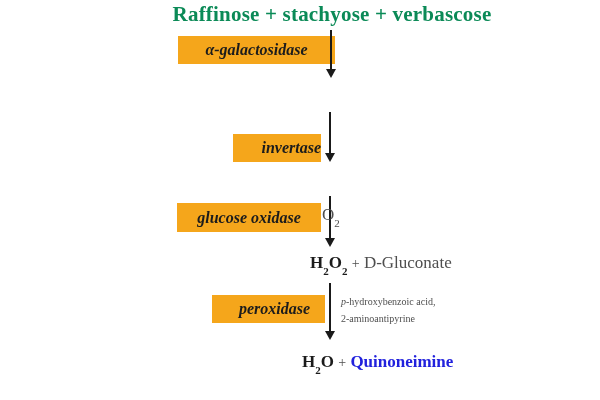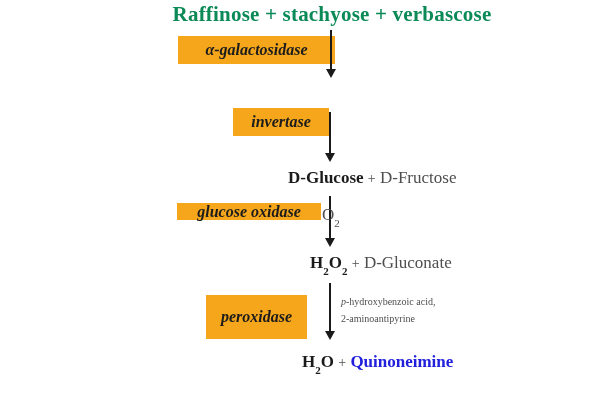--- a/index.html
+++ b/index.html
@@ -12,23 +12,23 @@
     font-size:21px; font-weight:800; letter-spacing:0.2px; color:var(--green);
     white-space:nowrap;
   }
   .enzyme-box {
     position:absolute; background:var(--orange);
     display:flex; align-items:center; justify-content:center;
     font-style:italic; font-weight:600; font-size:16px; color:#1c1c1c;
     white-space:nowrap;
   }
   .box-alpha          { left:160px; top:36px;  width:157px; height:28px; }
-  .box-invertase      { left:215px; top:108px; width:96px;  height:28px; }
-  .box-glucose-oxidase{ left:159px; top:203px; width:144px; height:17px; }
-  .box-peroxidase     { left:188px; top:295px; width:101px; height:44px; }
+  .box-invertase      { left:215px; top:134px; width:88px;  height:28px;justify-content:flex-end; }
+  .box-glucose-oxidase{ left:159px; top:203px; width:144px; height:29px; }
+  .box-peroxidase     { left:194px; top:295px; width:101px; height:28px;padding-left:12px; }
 
   .arrow { position:absolute; width:2px; background:var(--arrow); }
   .arrow::after {
     content:""; position:absolute; left:50%; transform:translateX(-50%);
     bottom:-8px; width:0; height:0;
     border-left:5px solid transparent; border-right:5px solid transparent;
     border-top:9px solid var(--arrow);
   }
   .arrow-1 { left:312px; top:30px;  height:40px; }
   .arrow-2 { left:311px; top:112px; height:42px; }
@@ -64,25 +64,20 @@
     <span>α-galactosidase</span>
   </div>
   <div class="arrow arrow-1"></div>
 
 
   <div class="enzyme-box box-invertase">
     <span>invertase</span>
   </div>
   <div class="arrow arrow-2"></div>
 
-  <div class="compound row-glucose">
-    <span class="bold">D-Glucose</span>
-    <span class="plus">+</span>
-    <span class="rest">D-Fructose</span>
-  </div>
 
   <div class="enzyme-box box-glucose-oxidase">
     <span>glucose oxidase</span>
   </div>
   <div class="arrow arrow-3"></div>
   <div class="side-label o2-label"><span>O</span><sub>2</sub></div>
 
   <div class="compound row-h2o2">
     <span class="formula"><span>H</span><sub>2</sub><span>O</span><sub>2</sub></span>
     <span class="plus">+</span>

